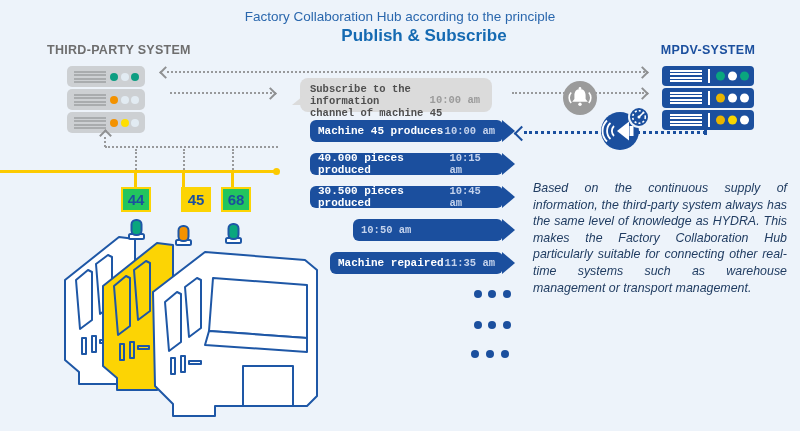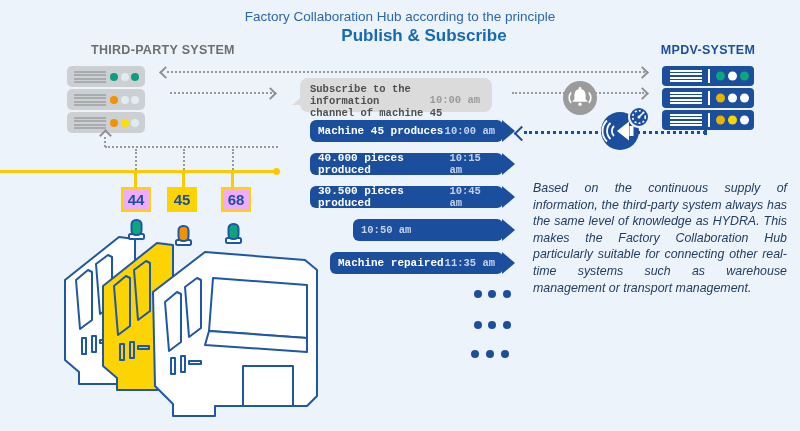--- a/index.html
+++ b/index.html
@@ -6,21 +6,21 @@
   .stage{position:relative;width:800px;height:431px;background:#edf3fa;overflow:hidden;
          font-family:"Liberation Sans",sans-serif;}
 
   
   .title1{position:absolute;top:9px;left:0;width:100%;text-align:center;
           color:#2a67ad;font-size:13.5px;}
   .title2{position:absolute;top:26px;left:0;width:100%;text-align:center;
           color:#156ab2;font-size:17px;font-weight:bold;padding-left:24px;}
 
   .sys-label{position:absolute;font-size:12.5px;font-weight:bold;letter-spacing:.3px;}
-  .tp-label{left:47px;top:43px;color:#6e6e6e;margin-left:44px;}
+  .tp-label{left:47px;top:43px;color:#6e6e6e;}
   .mp-label{left:660px;top:43px;width:96px;text-align:center;color:#1b4f9e;}
 
   
   #tp-servers{position:absolute;left:67px;top:66px;}
   .tp-row{width:78px;height:21px;background:#cdd0d3;border-radius:5px;margin-bottom:2px;position:relative;}
   .tp-row .lines{position:absolute;left:7px;top:4.5px;}
   .tp-row .lines i{display:block;width:32px;height:2px;background:#a9acae;margin-bottom:1.6px;}
   #mp-servers{position:absolute;left:662px;top:66px;}
   .mp-row{width:92px;height:20px;background:#1b4f9e;border-radius:4px;margin-bottom:2px;position:relative;}
   .mp-row .lines{position:absolute;left:8px;top:4px;}
@@ -59,21 +59,21 @@
   .msg::after{content:"";position:absolute;right:-12px;top:50%;transform:translateY(-50%);
        width:0;height:0;border:11px solid transparent;border-right:0;border-left:13px solid #1b4f9e;}
   .msg .t{color:#c3d2ec;font-size:10.5px;}
 
   .edot{position:absolute;width:8px;height:8px;border-radius:50%;background:#1b4f9e;}
 
   
   .yline{position:absolute;left:0;top:170px;width:277px;height:3px;background:#fcca00;}
   .ydot{position:absolute;left:273px;top:168px;width:7px;height:7px;border-radius:50%;background:#fcca00;}
   .yv{position:absolute;top:172px;width:3px;height:16px;background:#fcca00;}
-  .mlabel{position:absolute;top:187px;width:30px;height:25px;background:#f0abfc;border:2.5px solid #fcd404;
+  .mlabel{position:absolute;top:187px;width:30px;height:25px;background:#22c55e;border:2.5px solid #fcd404;
           color:#1b4f9e;font-weight:bold;font-size:15px;display:flex;align-items:center;
           justify-content:center;box-sizing:border-box;}
   .mlabel.hl{background:#fcd404;}
 
   
   #desc{position:absolute;left:533px;top:180px;width:254px;font-style:italic;color:#213d62;
         font-size:12.4px;line-height:16.6px;text-align:justify;}
 
   .abs{position:absolute;}
 </style>
@@ -253,21 +253,21 @@
   <div class="dots-v" style="left:135px;top:149px;height:21px;"></div>
   <div class="dots-v" style="left:183px;top:149px;height:21px;"></div>
   <div class="dots-v" style="left:232px;top:149px;height:21px;"></div>
 
   <div class="yline"></div>
   <div class="ydot"></div>
   <div class="yv" style="left:134px;"></div>
   <div class="yv" style="left:182px;"></div>
   <div class="yv" style="left:231px;"></div>
   <div class="mlabel" style="left:121px;">44</div>
-  <div class="mlabel hl" style="left:167px;">45</div>
+  <div class="mlabel hl" style="left:181px;">45</div>
   <div class="mlabel" style="left:221px;">68</div>
 
   <svg class="abs" style="left:55px;top:218px;" width="280" height="213" viewBox="0 0 280 213">
     <g stroke="#1e57a6" stroke-width="2" stroke-linejoin="round">
 
       <g fill="#ffffff">
         <path d="M10,62 L64,19 L80,21 L80,126 L72,134 L72,158 L64,166 L24,166 L24,154 L10,142 Z"></path>
         <path d="M21,62 L33,52 L37,54 L37,102 L25,111 Z"></path>
         <path d="M41,46 L53,37 L57,39 L57,87 L45,96 Z"></path>
         <rect x="27" y="120" width="4" height="16"></rect>

